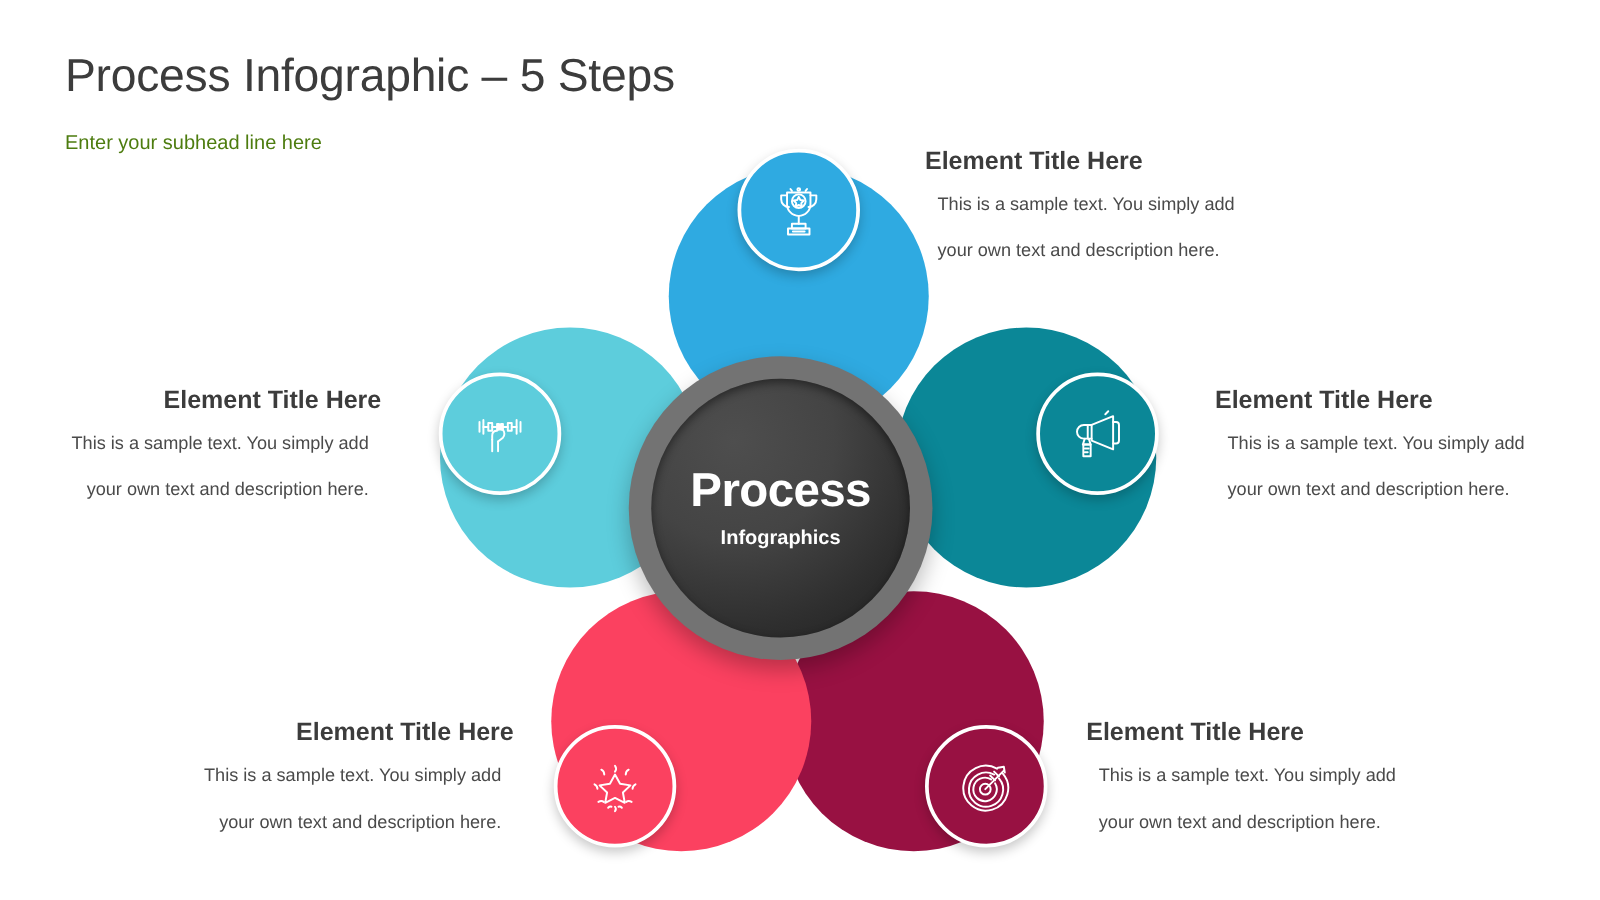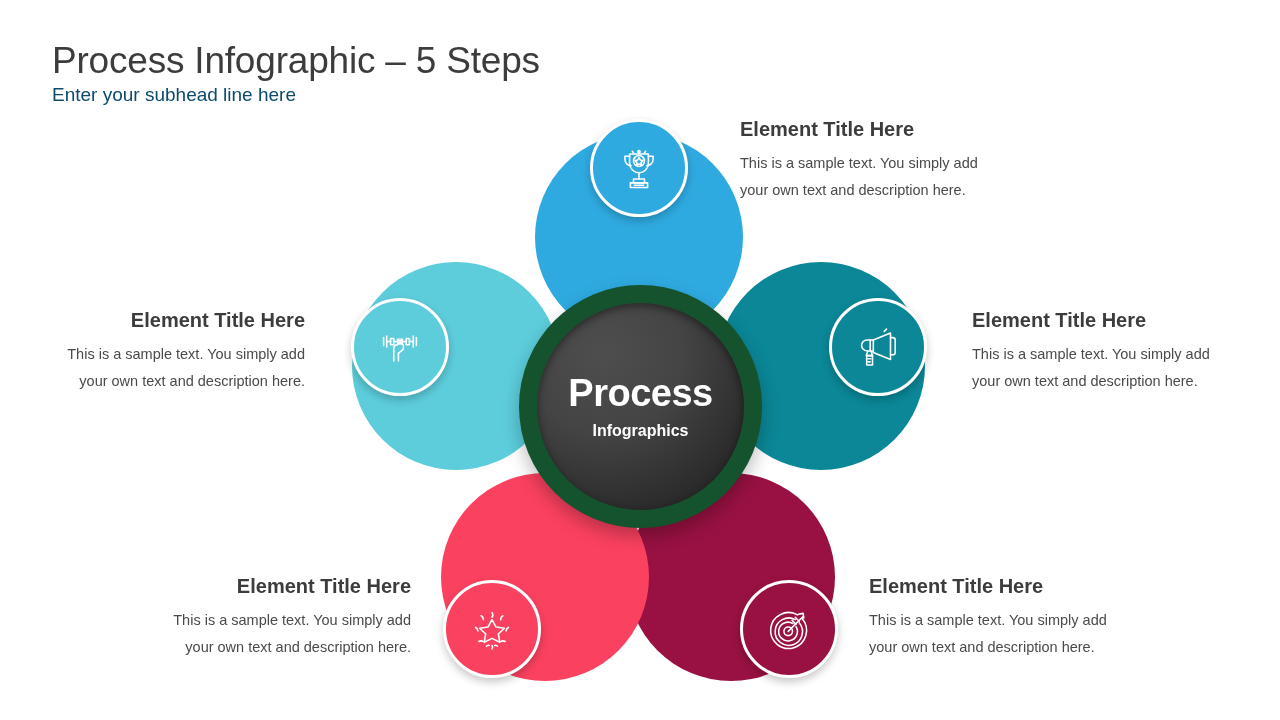--- a/index.html
+++ b/index.html
@@ -23,23 +23,23 @@
   }
   .title {
     font-size: 37px;
     font-weight: normal;
     color: #3c3c3c;
     letter-spacing: -0.2px;
     margin: 0;
     white-space: nowrap;
   }
   .subtitle {
-    font-size: 19px;
-    color: #0c4a6e;
-    margin: 2px 0 0 0;
+    font-size: 16px;
+    color: #4d7c0f;
+    margin: 24px 0 0 0;
     white-space: nowrap;
   }
 
   
   .stage {
     position: absolute;
     left: 0;
     top: 0;
     width: 1280px;
     height: 720px;
@@ -66,26 +66,26 @@
   }
   .icon-bubble svg {
     width: 50px;
     height: 50px;
     display: block;
   }
 
   
   .hub-ring {
     position: absolute;
-    left: 519px;
+    left: 503px;
     top: 285px;
     width: 243px;
     height: 243px;
     border-radius: 50%;
-    background: #14532d;
+    background: #737373;
     box-shadow: 0 8px 18px rgba(0,0,0,0.26);
   }
   .hub-core {
     position: absolute;
     left: 18px;
     top: 18px;
     width: 207px;
     height: 207px;
     border-radius: 50%;
     background: radial-gradient(circle at 32% 24%, #4e4e4e 0%, #444444 38%, #2e2e2e 72%, #1f1f1f 100%);
@@ -118,21 +118,21 @@
   .txt .el-title {
     font-size: 20px;
     font-weight: bold;
     color: #3c3c3c;
     margin: 0 0 9px 0;
   }
   .txt .el-line {
     font-size: 14.5px;
     color: #4a4a4a;
     line-height: 1.85;
-    margin: 0;
+    margin: 10px;
   }
   .txt.right-al { text-align: right; }
   .txt.left-al  { text-align: left; }
 </style>
 </head>
 <body>
 
 <div class="header">
   <h1 class="title">Process Infographic – 5 Steps</h1>
   <p class="subtitle">Enter your subhead line here</p>

